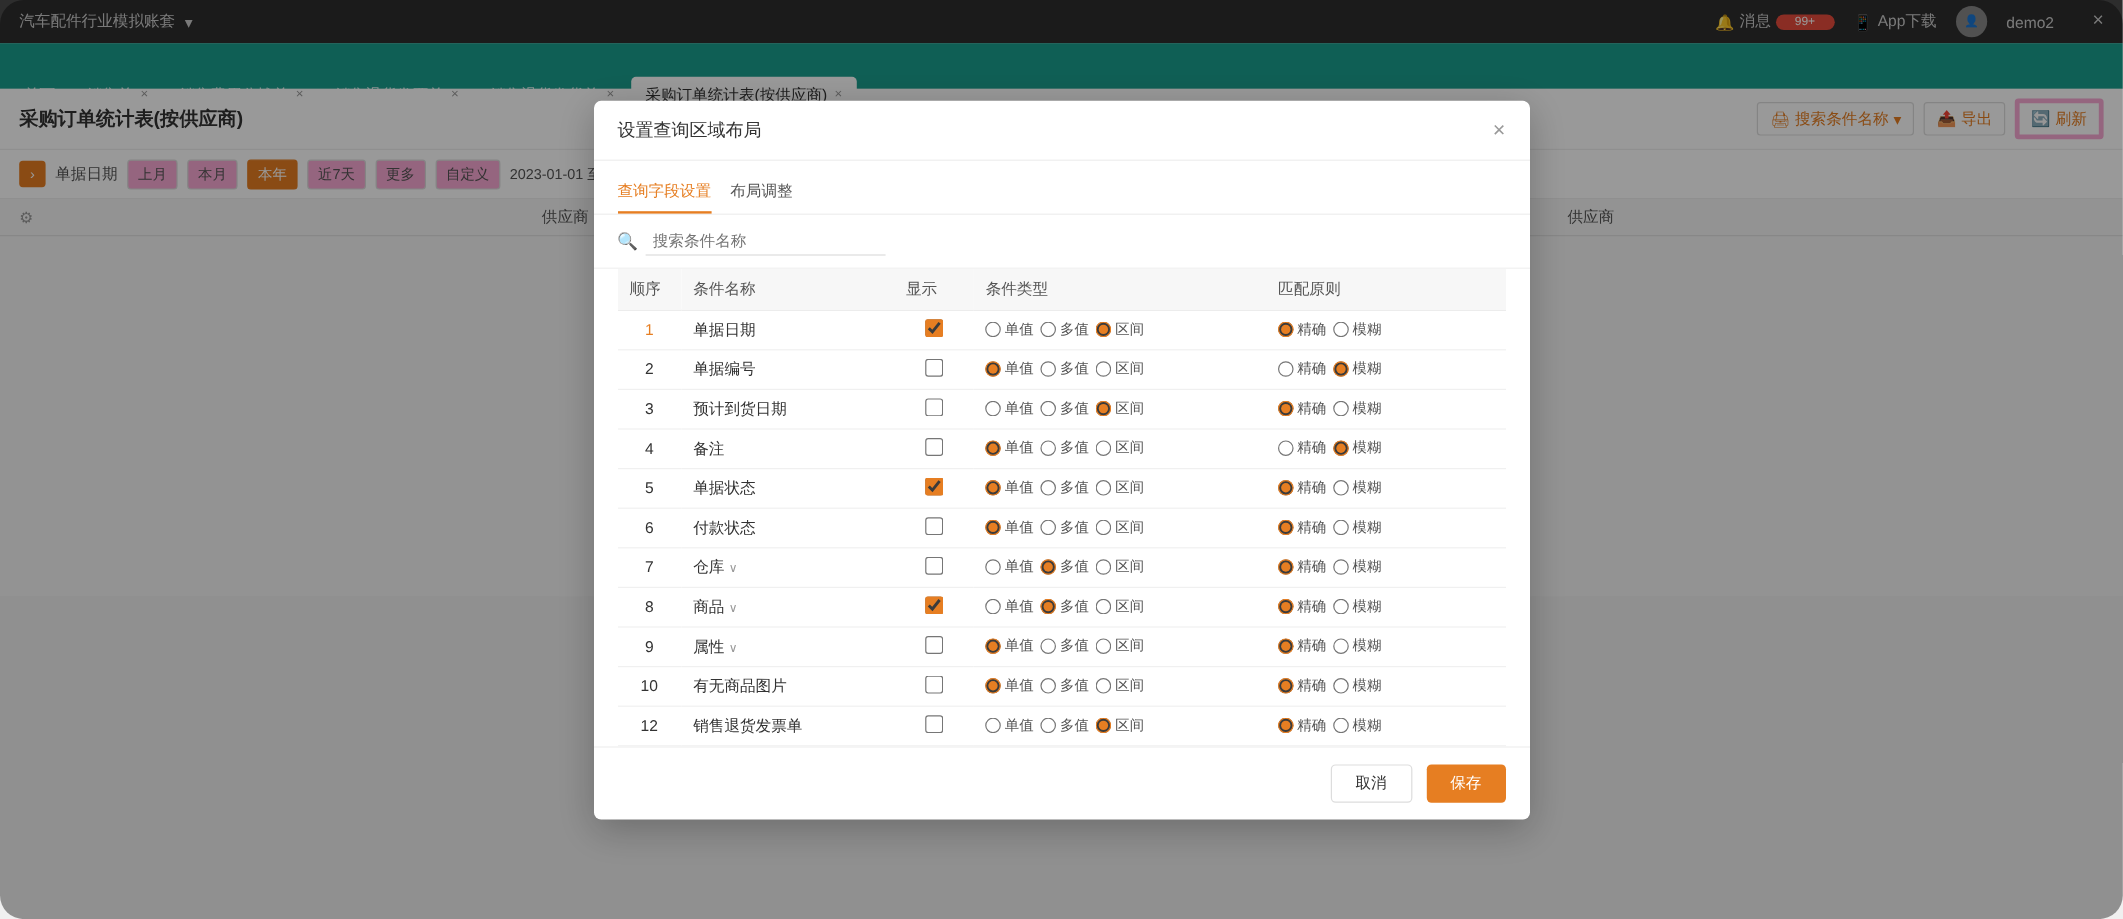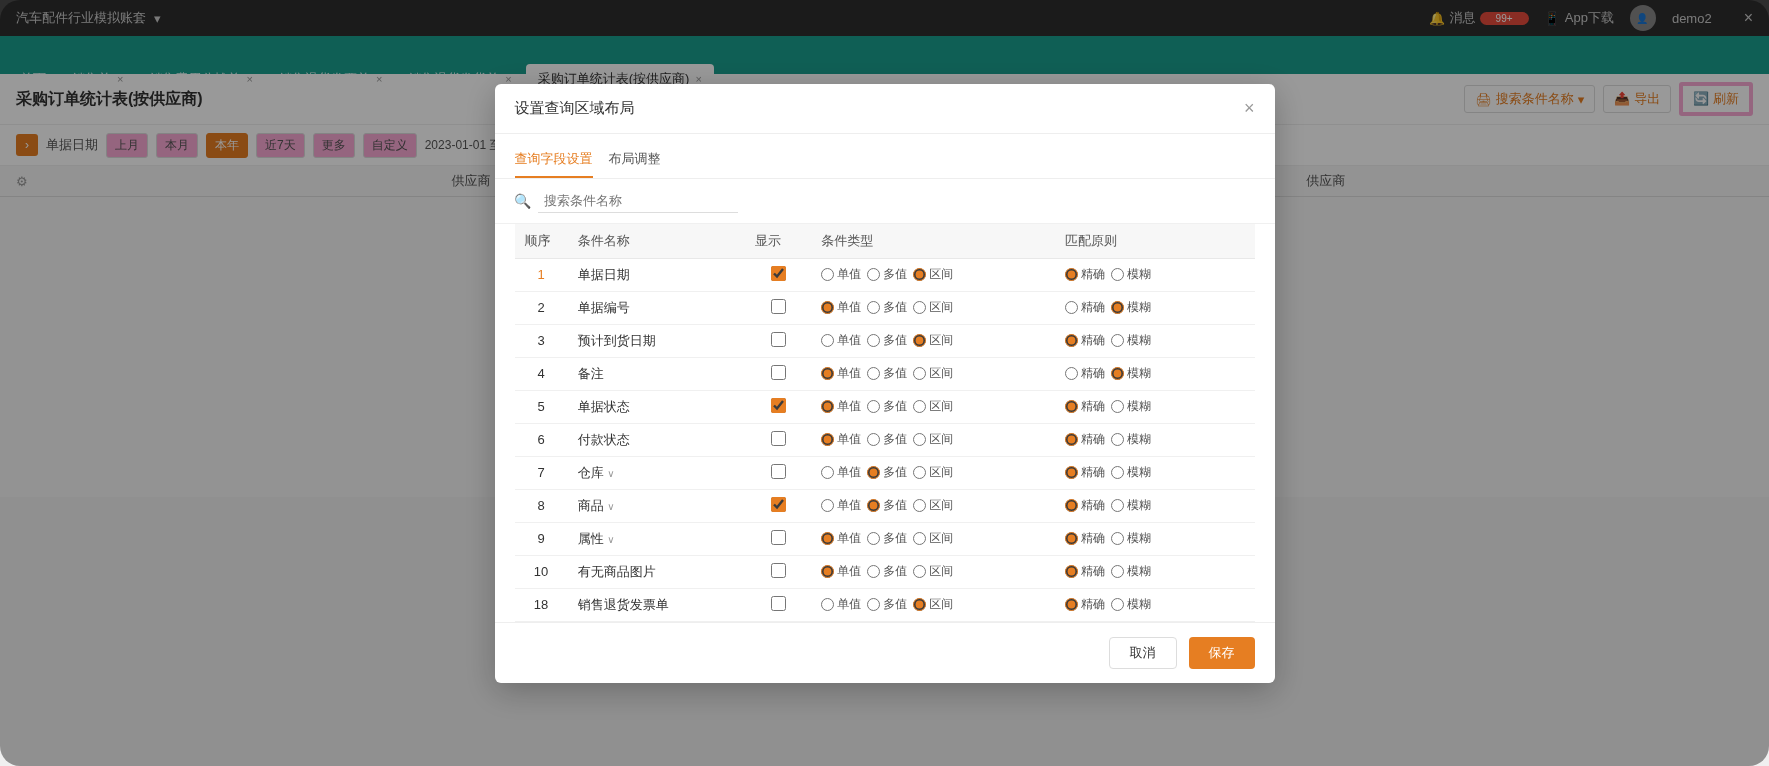--- a/index.html
+++ b/index.html
@@ -654,21 +654,21 @@
                     <span>精确</span>
                   </label>
                   <label class="radio-item">
                     <input type="radio" name="match_9" value="模糊" style="">
                     <span>模糊</span>
                   </label>
                 </div>
               </td>
             </tr>
             <tr>
-              <td class="col-seq" style="color: rgb(51, 51, 51);">18</td>
+              <td class="col-seq" style="color: rgb(51, 51, 51);">12</td>
               <td class="col-name">销售退货发票单</td>
               <td class="col-show" style="text-align: center;"><input type="checkbox" class="cb cb-orange" style=""></td>
               <td class="col-type">
                 <div class="radio-group">
                   <label class="radio-item">
                     <input type="radio" name="type_10" value="单值" style="">
                     <span>单值</span>
                   </label>
                   <label class="radio-item">
                     <input type="radio" name="type_10" value="多值" style="">

